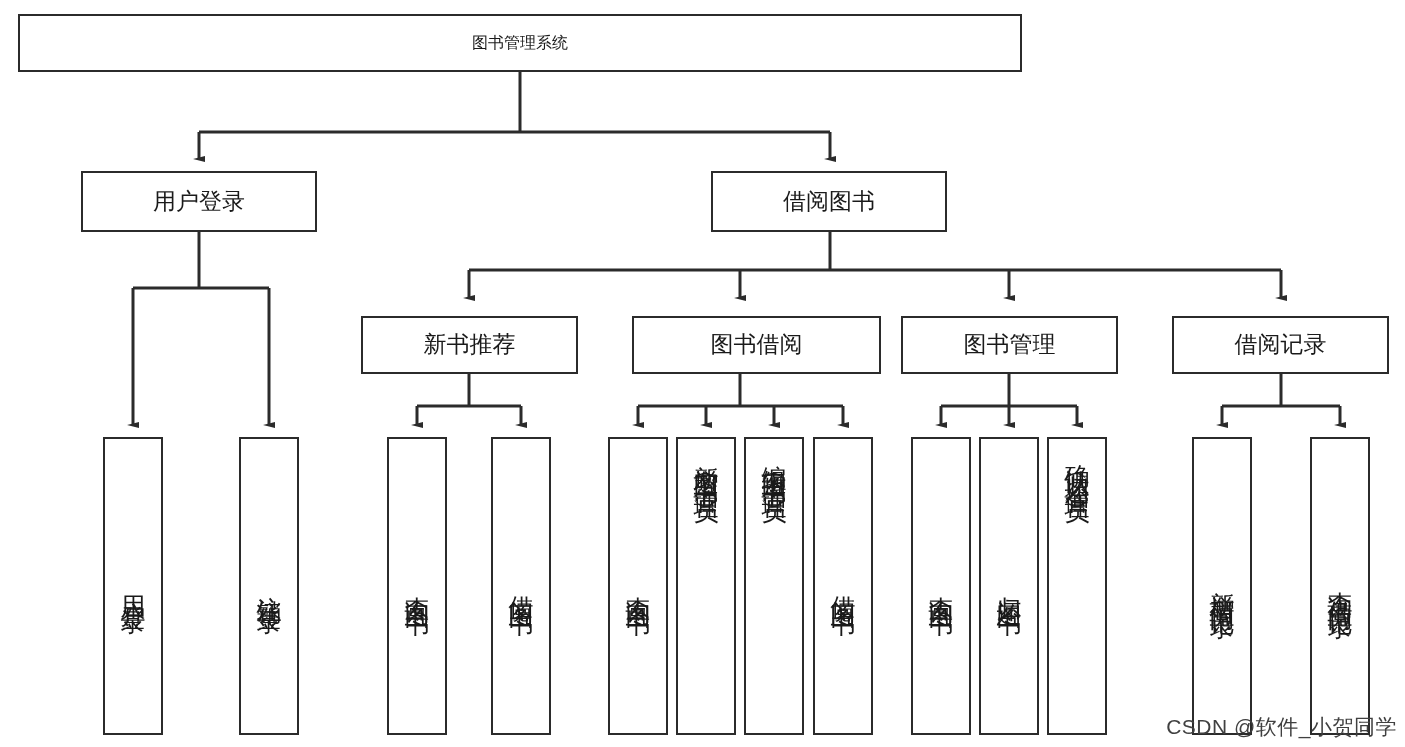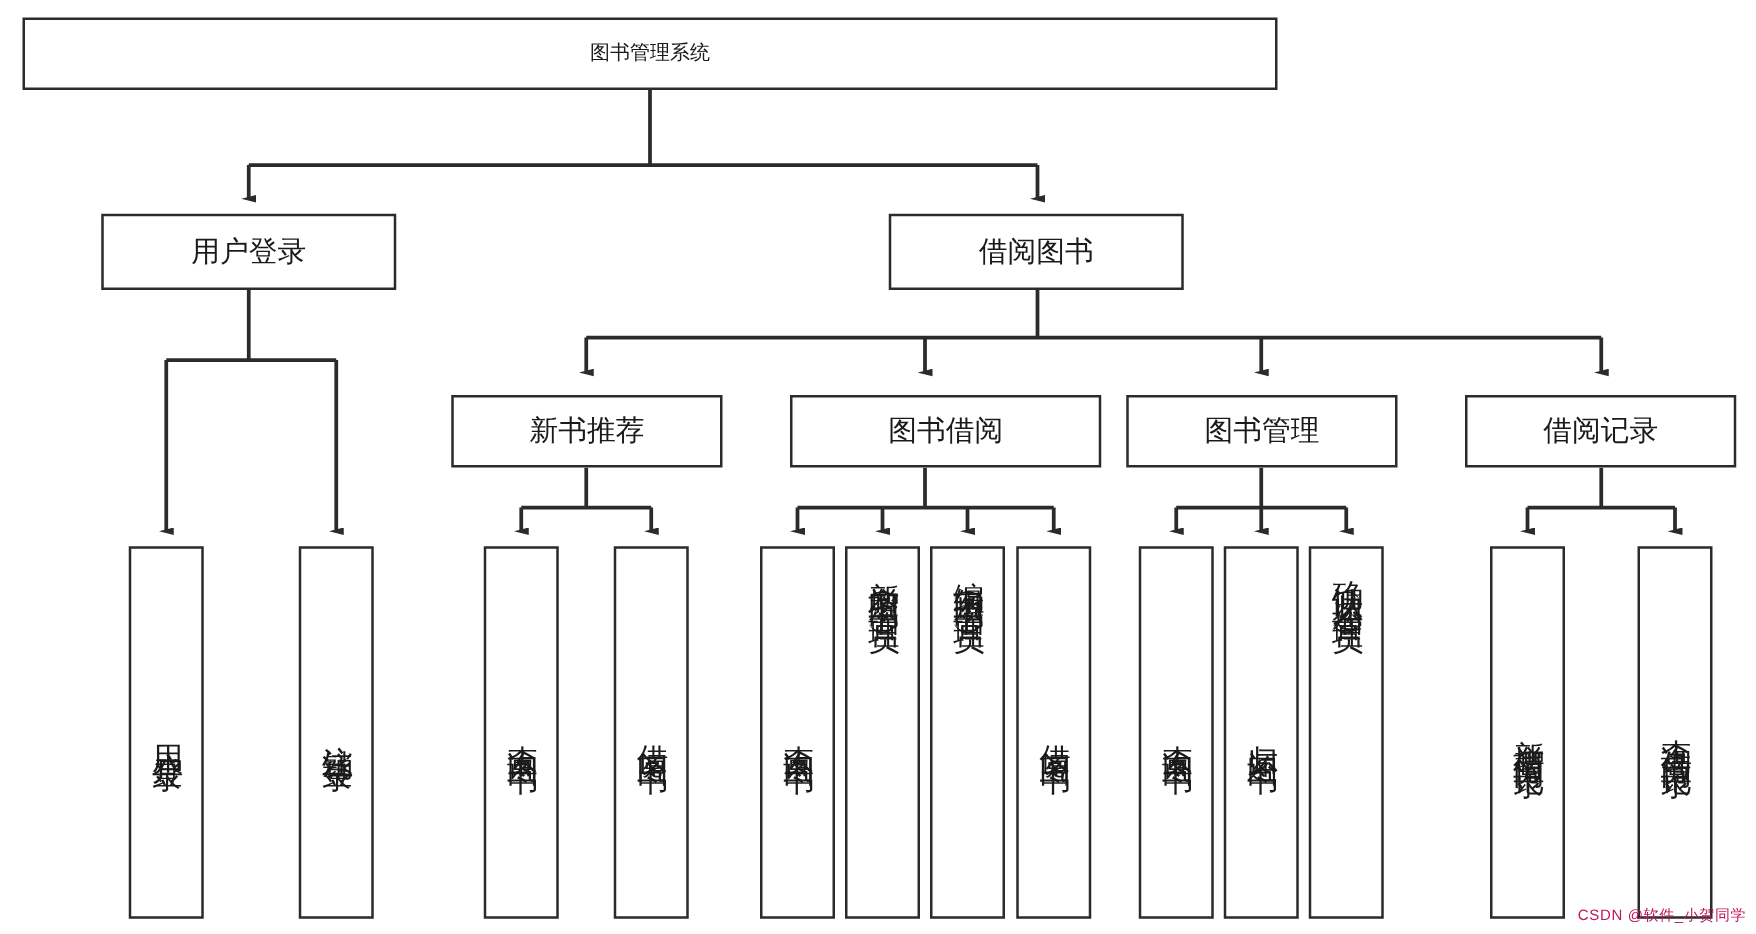--- a/index.html
+++ b/index.html
@@ -60,22 +60,22 @@
     white-space: pre;
   }
   .node.vertical.centered {
     align-items: center;
     padding-top: 0;
   }
   .watermark {
     position: absolute;
     right: 8px;
     bottom: 6px;
-    font-size: 12px;
-    color: #be185d;
+    font-size: 21px;
+    color: #404040;
     letter-spacing: 0.5px;
     white-space: nowrap;
     pointer-events: none;
   }
 </style>
 </head>
 <body>
 
 <div id="diagram-root">
 

